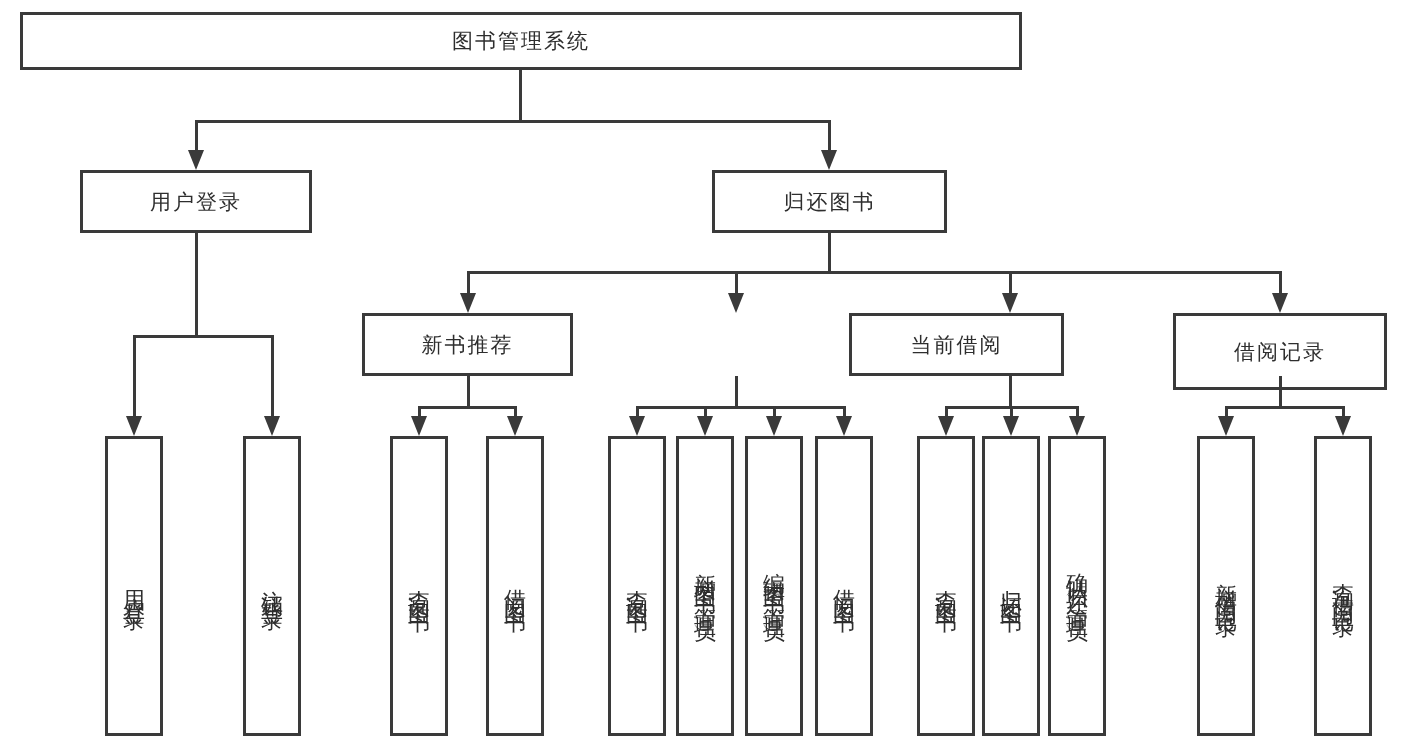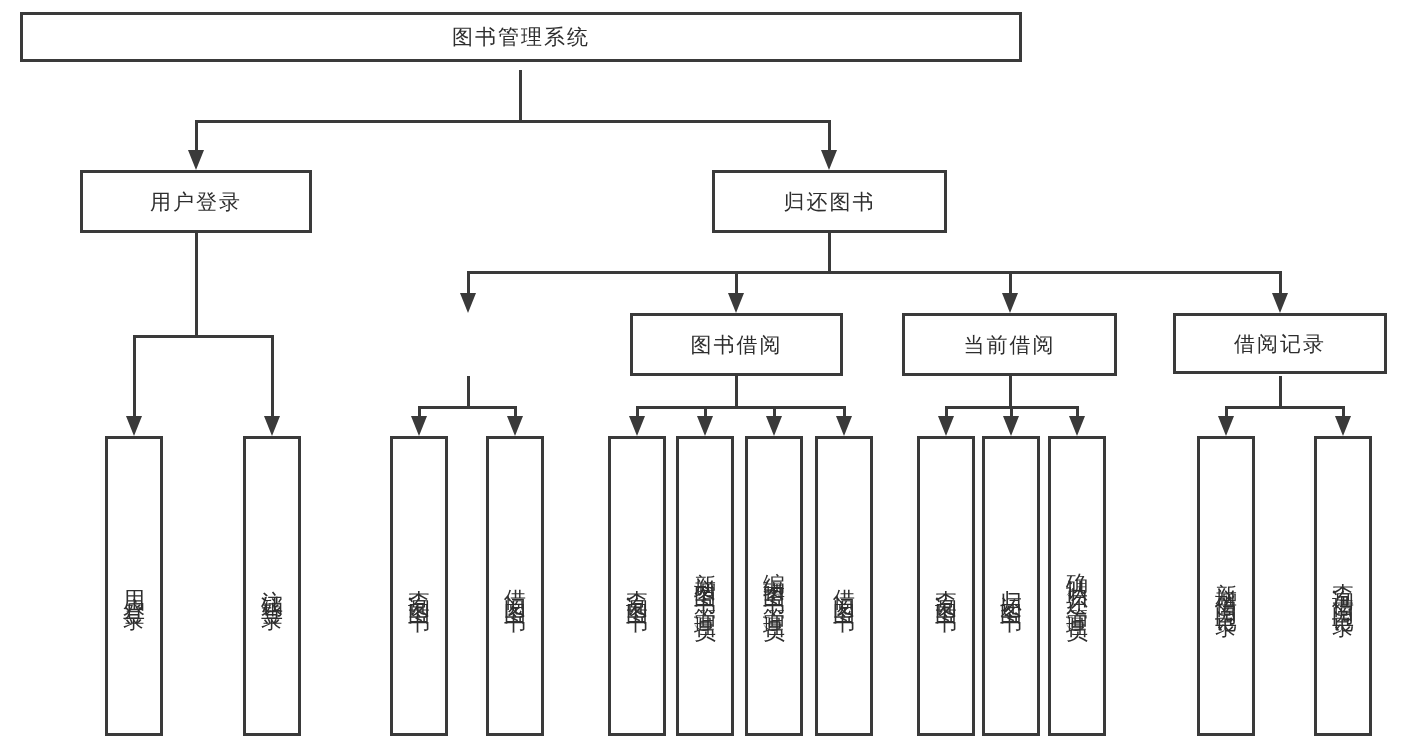--- a/index.html
+++ b/index.html
@@ -26,21 +26,21 @@
   .watermark{
     position:absolute;right:5px;bottom:4px;font-size:20px;color:#c2c2c2;
     letter-spacing:1px;white-space:nowrap;
   }
 </style>
 </head>
 <body>
 
 <div class="canvas">
 
-  <div class="node h" style="left:20px;top:12px;width:1002px;height:50px;">
+  <div class="node h" style="left:20px;top:12px;width:1002px;height:58px;">
     <span class="lbl">图书管理系统</span>
   </div>
 
   <div class="vl" style="left:519px;top:70px;height:50px;"></div>
   <div class="hl" style="left:195px;top:120px;width:636px;"></div>
   <div class="vl" style="left:195px;top:120px;height:32px;"></div>
   <div class="arr" style="left:188px;top:150px;"></div>
   <div class="vl" style="left:828px;top:120px;height:32px;"></div>
   <div class="arr" style="left:821px;top:150px;"></div>
 
@@ -62,27 +62,27 @@
   <div class="hl" style="left:467px;top:271px;width:815px;"></div>
   <div class="vl" style="left:467px;top:271px;height:24px;"></div>
   <div class="arr" style="left:460px;top:293px;"></div>
   <div class="vl" style="left:735px;top:271px;height:24px;"></div>
   <div class="arr" style="left:728px;top:293px;"></div>
   <div class="vl" style="left:1009px;top:271px;height:24px;"></div>
   <div class="arr" style="left:1002px;top:293px;"></div>
   <div class="vl" style="left:1279px;top:271px;height:24px;"></div>
   <div class="arr" style="left:1272px;top:293px;"></div>
 
-  <div class="node h" style="left:630px;top:313px;width:213px;height:63px;">
-    <span class="lbl">图书借阅</span>
+  <div class="node h" style="left:362px;top:313px;width:211px;height:63px;">
+    <span class="lbl">新书推荐</span>
   </div>
-  <div class="node h" style="left:902px;top:313px;width:215px;height:63px;">
+  <div class="node h" style="left:849px;top:313px;width:215px;height:63px;">
     <span class="lbl">当前借阅</span>
   </div>
-  <div class="node h" style="left:1173px;top:313px;width:214px;height:61px;">
+  <div class="node h" style="left:1173px;top:313px;width:214px;height:77px;">
     <span class="lbl">借阅记录</span>
   </div>
 
   <div class="vl" style="left:467px;top:376px;height:30px;"></div>
   <div class="hl" style="left:418px;top:406px;width:99px;"></div>
   <div class="vl" style="left:418px;top:406px;height:12px;"></div>
   <div class="arr" style="left:411px;top:416px;"></div>
   <div class="vl" style="left:514px;top:406px;height:12px;"></div>
   <div class="arr" style="left:507px;top:416px;"></div>
 

